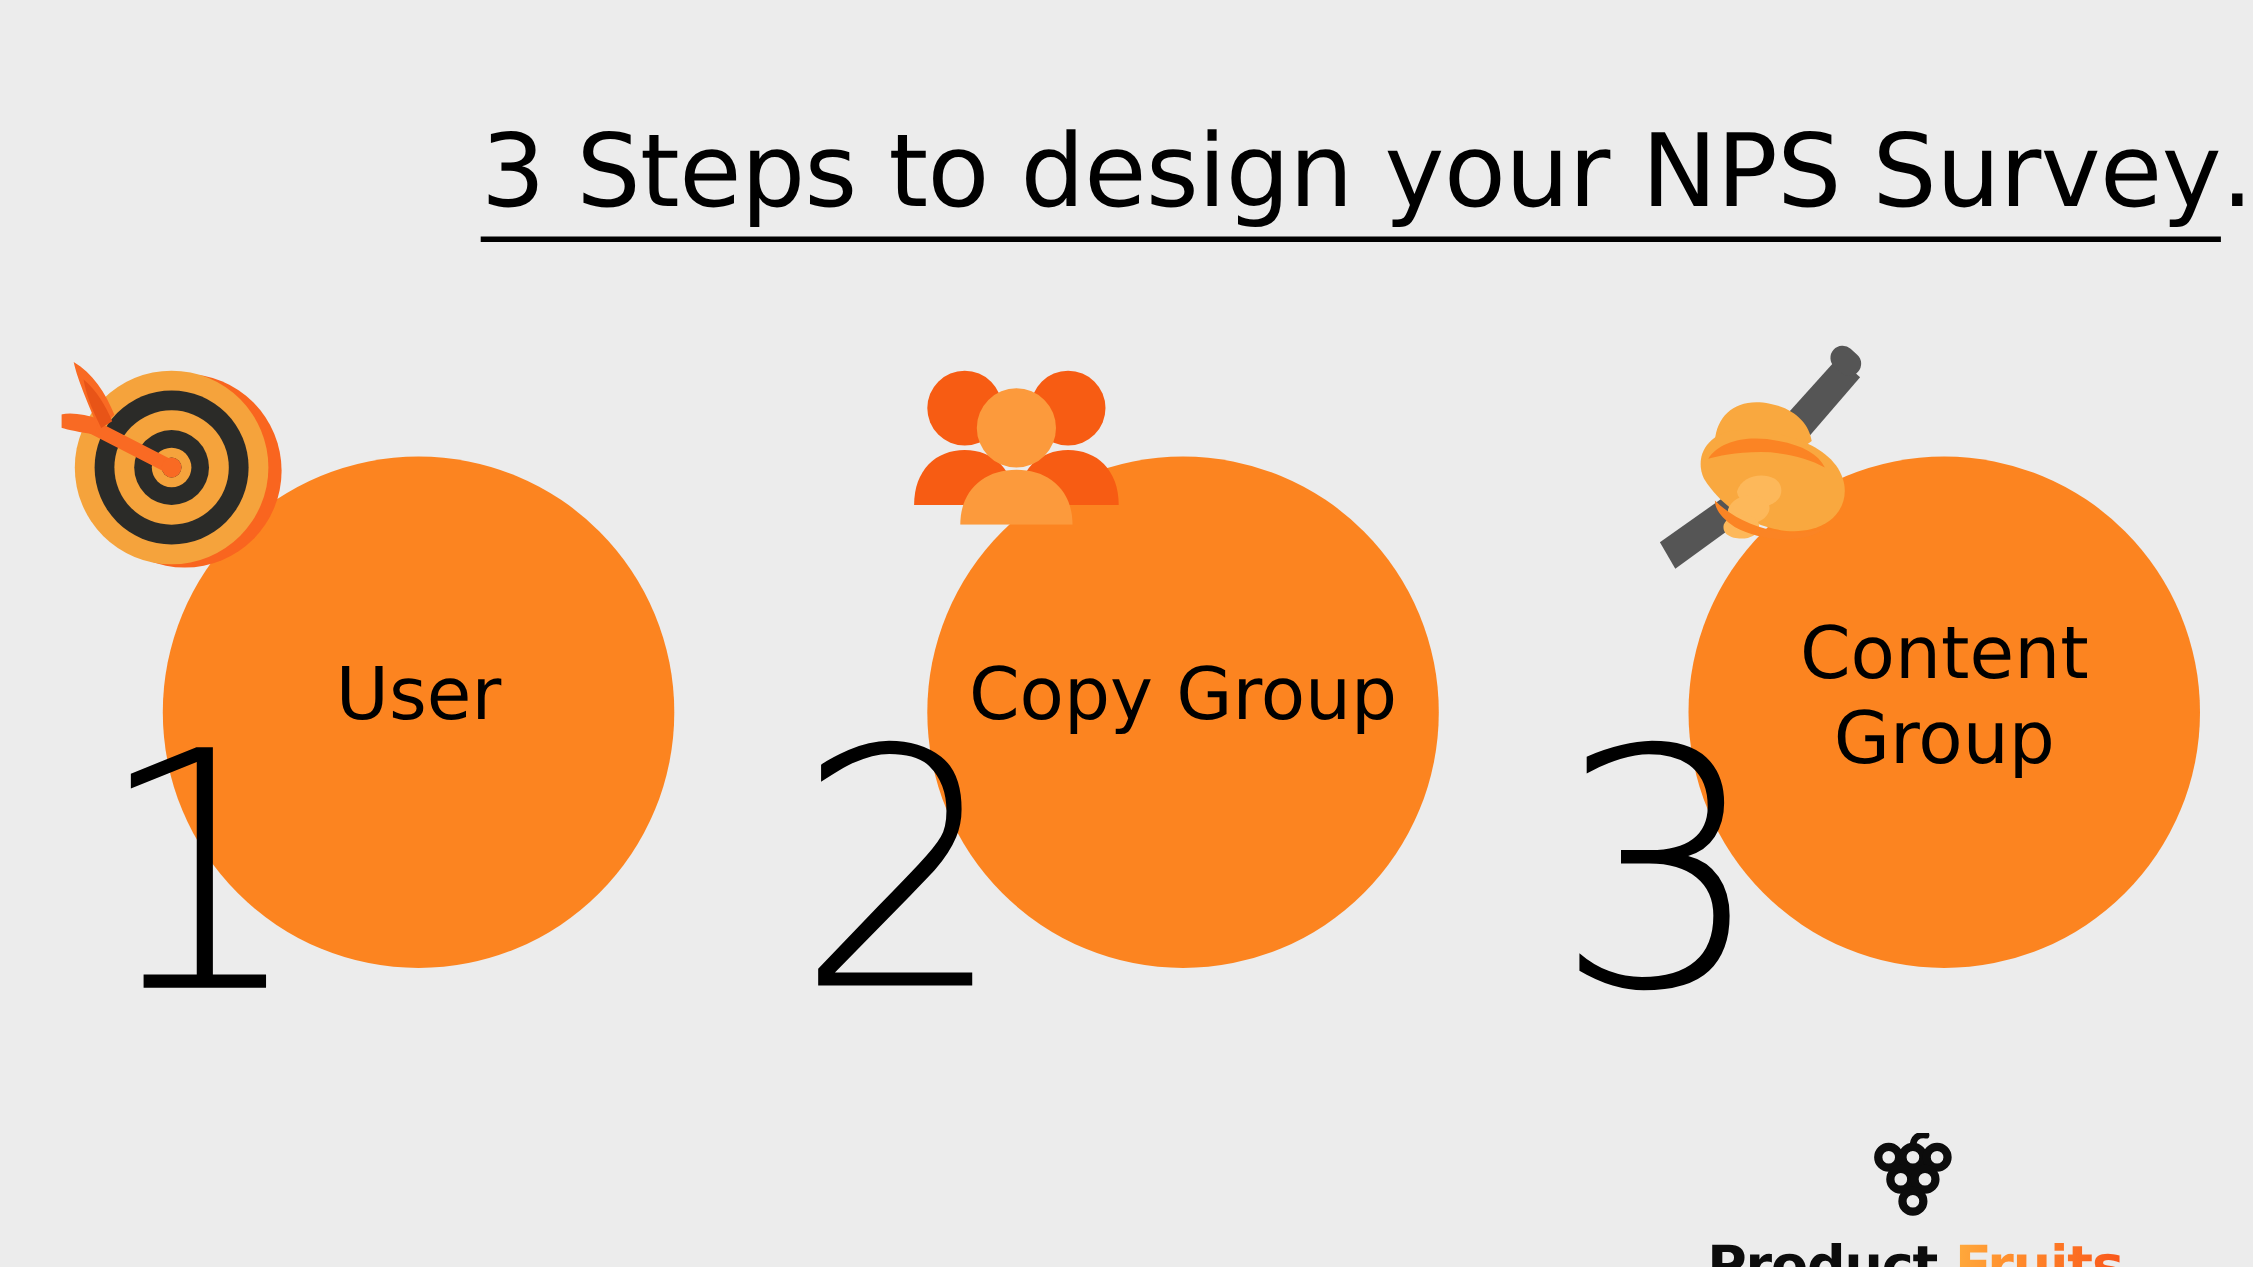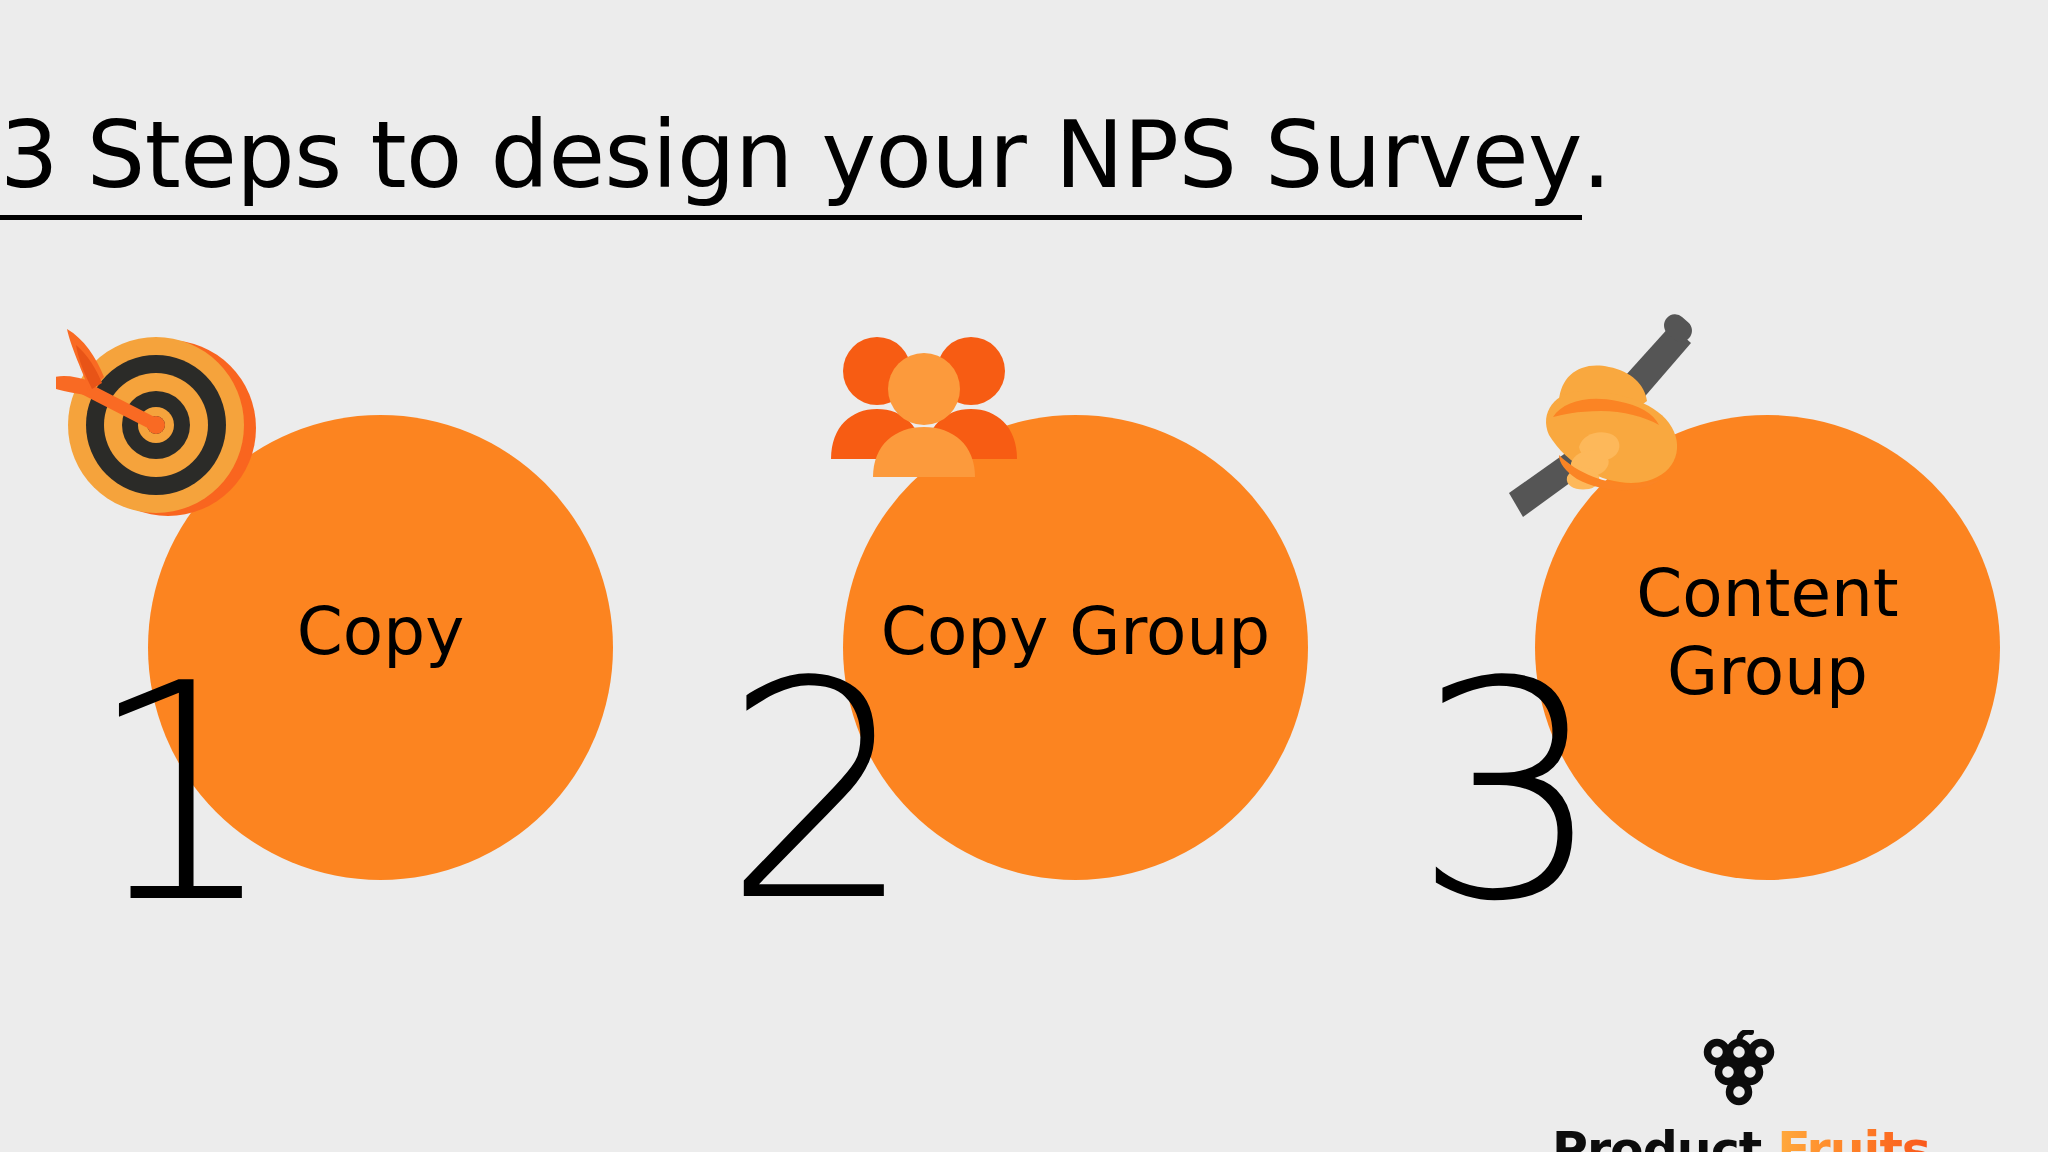--- a/index.html
+++ b/index.html
@@ -22,21 +22,21 @@
     height: 1152px;
     background: #ececec;
   }
 
   
   .title-wrap {
     position: absolute;
     top: 110px;
     left: 0;
     width: 2048px;
-    text-align: left;
+    text-align: right;
     line-height: 1;
   }
   .title-text {
     display: inline-block;
     font-family: "DejaVu Sans", "Liberation Sans", sans-serif;
     font-size: 92px;
     font-weight: 400;
     color: #000000;
     letter-spacing: -0.5px;
     white-space: nowrap;
@@ -156,21 +156,21 @@
     </span>
   </div>
 
   <div class="steps">
 
     <div class="step step-1">
       <div class="circle"></div>
 
       <span class="step-number num-1">1</span>
 
-      <div class="step-label label-1">Copy</div>
+      <div class="step-label label-1">User</div>
 
       <div class="step-icon icon-target">
         <svg viewBox="0 0 205 205" width="205" height="205">
 
           <circle cx="112" cy="105" r="88" fill="#f9651f"></circle>
 
           <circle cx="100" cy="102" r="88" fill="#f5a33c"></circle>
 
           <circle cx="100" cy="102" r="70" fill="#2b2b28"></circle>
 

